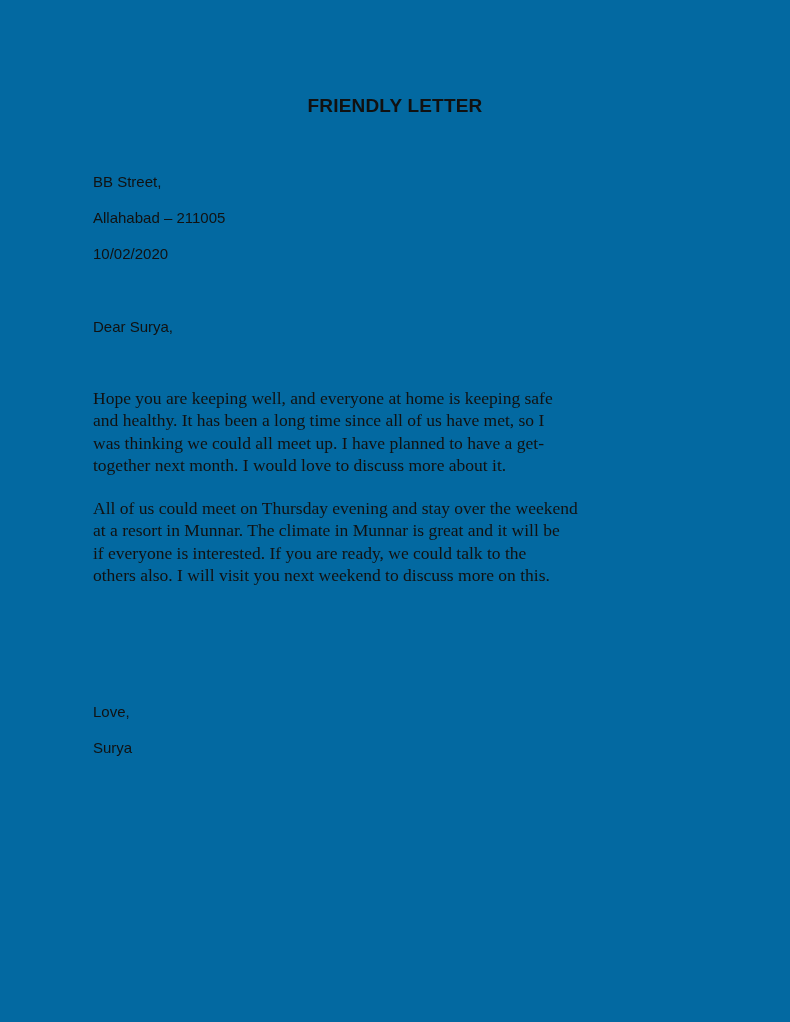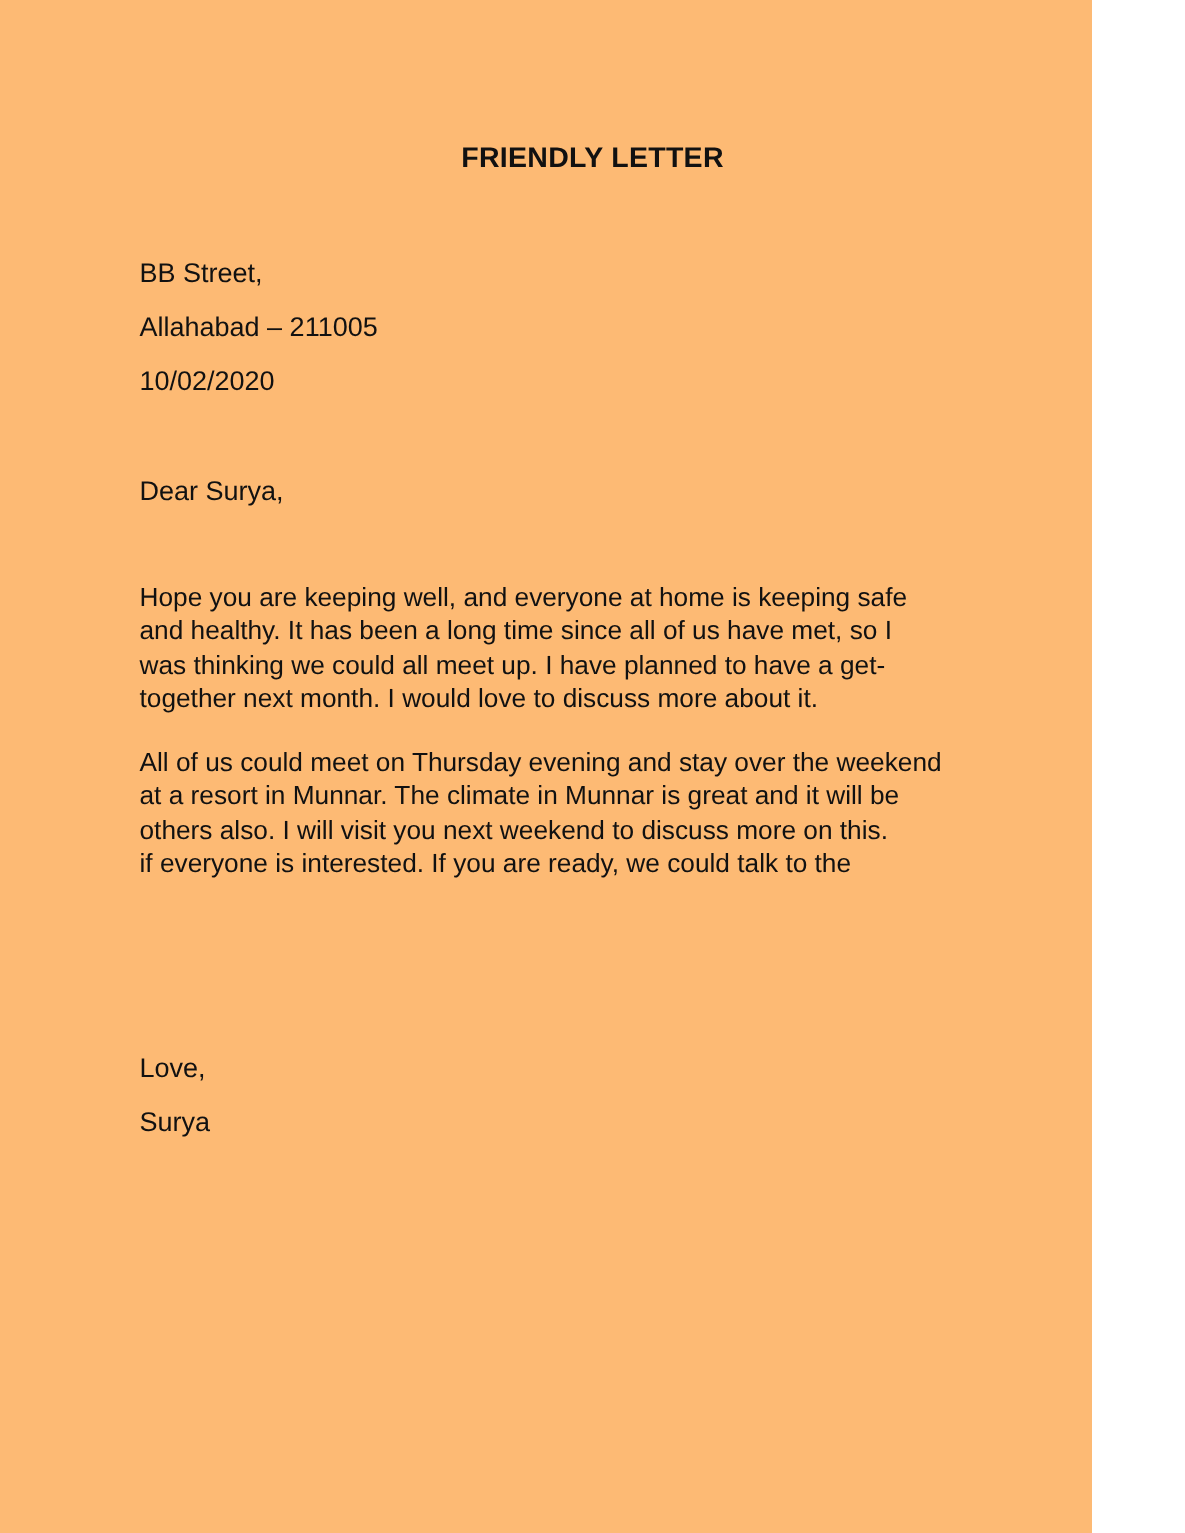--- a/index.html
+++ b/index.html
@@ -11,52 +11,53 @@
       width: 790px;
       height: 1022px;
       position: relative;
       overflow: hidden;
       font-family: "Liberation Sans", sans-serif;
       color: #111111;
     }
     .page {
       position: absolute;
       left: 0; top: 0;
-      width: 728px;
+      width: 790px;
       height: 1022px;
-      background: #fdba74;
+      background: #0369a1;
     }
     .title {
       position: absolute;
       left: 0;
       top: 94px;
       width: 790px;
       text-align: center;
       font-weight: bold;
       font-size: 19px;
       line-height: 24px;
       letter-spacing: 0.2px;
     }
     .line {
       position: absolute;
       left: 93px;
-      font-size: 18px;
+      font-size: 15px;
       line-height: 22px;
       white-space: nowrap;
     }
     .para {
       position: absolute;
       left: 93px;
       width: 620px;
       font-size: 17.5px;
       line-height: 22.3px;
     }
     .para span {
       display: block;
       white-space: nowrap;
+      font-family: Liberation Serif, serif;
     }
   </style>
 </head>
 <body>
 
 <div class="page">
 
   <div class="title">FRIENDLY LETTER</div>
 
   <div class="line" style="top:171px;">BB Street,</div>
@@ -68,21 +69,21 @@
   <div class="para" style="top:387px;">
     <span>Hope you are keeping well, and everyone at home is keeping safe</span>
     <span>and healthy. It has been a long time since all of us have met, so I</span>
     <span>was thinking we could all meet up. I have planned to have a get-</span>
     <span>together next month. I would love to discuss more about it.</span>
   </div>
 
   <div class="para" style="top:497px;">
     <span>All of us could meet on Thursday evening and stay over the weekend</span>
     <span>at a resort in Munnar. The climate in Munnar is great and it will be</span>
+    <span>if everyone is interested. If you are ready, we could talk to the</span>
     <span>others also. I will visit you next weekend to discuss more on this.</span>
-    <span>if everyone is interested. If you are ready, we could talk to the</span>
   </div>
 
 
   <div class="line" style="top:701px;">Love,</div>
   <div class="line" style="top:737px;">Surya</div>
 
 </div>
 
 </body></html>

